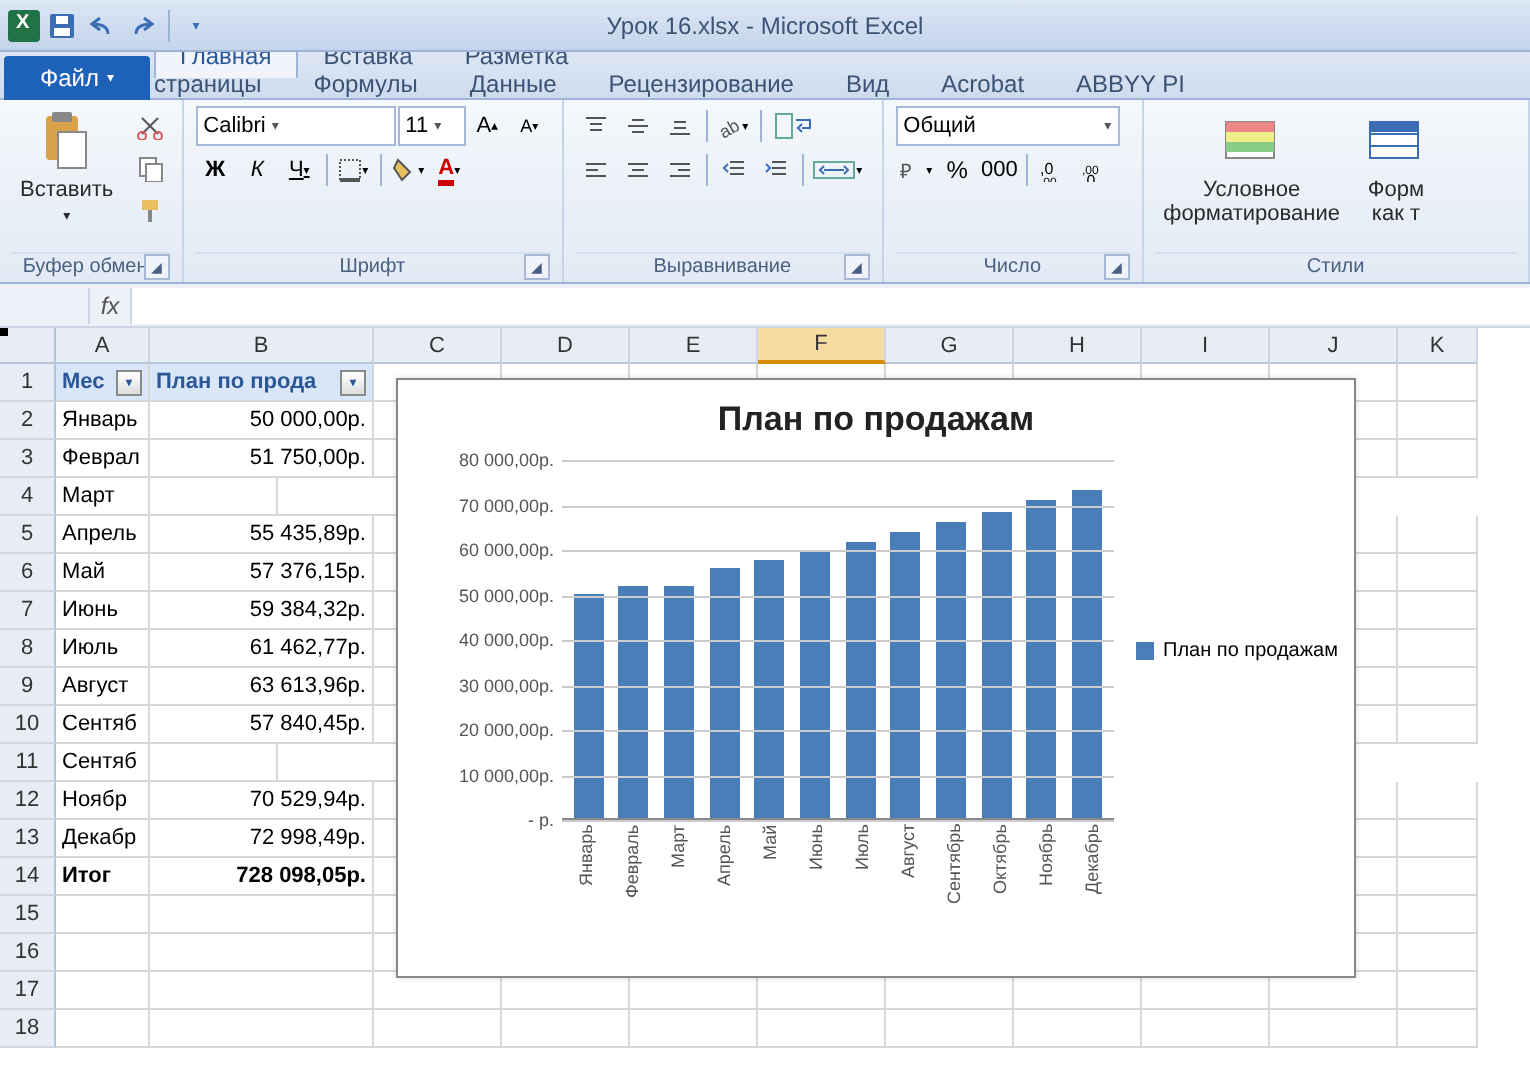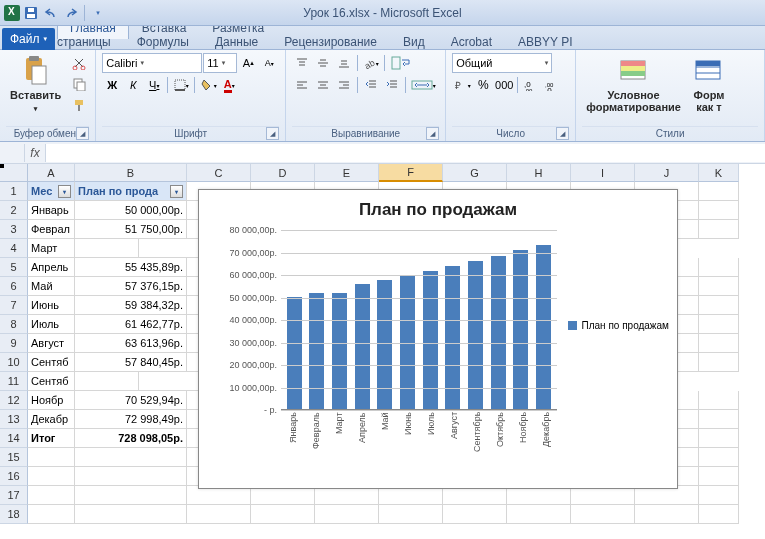--- a/index.html
+++ b/index.html
@@ -9,45 +9,45 @@
 .titlebar { height: 26px; background: linear-gradient(#dce6f4, #c5d5ec); display: flex; align-items: center; padding: 0 4px; border-bottom: 1px solid #9db4d6; position: relative; }
 .qat { display: flex; align-items: center; gap: 2px; }
 .excel-icon { width: 16px; height: 16px; background: #217346; border-radius: 2px; position: relative; }
 .excel-icon::after { content: "X"; color: #fff; font-size: 10px; font-weight: bold; position: absolute; left: 4px; top: 1px; }
 .qat-btn { width: 18px; height: 18px; display: inline-flex; align-items: center; justify-content: center; cursor: pointer; border-radius: 2px; }
 .qat-sep { width:1px; height:16px; background:#9db4d6; margin:0 2px;}
 .title-text { position: absolute; left: 50%; transform: translateX(-50%); color: #3b5375; font-size: 12px; }
 
 
 .ribbon-tabs { height: 24px; background: linear-gradient(#dce6f4, #cfdcee); display: flex; align-items: flex-end; border-bottom: 1px solid #9db4d6; padding-left: 2px; }
-.file-tab { background: #1e61b8; color: #fff; padding: 4px 8px; font-size: 12px; cursor: pointer; border-radius: 2px 2px 0 0; margin-right: 2px; margin-bottom: -1px; height: 22px; display: flex; align-items: center; gap: 4px; }
+.file-tab { background: #1e61b8; color: #fff; padding: 4px 18px; font-size: 12px; cursor: pointer; border-radius: 2px 2px 0 0; margin-right: 2px; margin-bottom: -1px; height: 22px; display: flex; align-items: center; gap: 4px; }
 .file-tab .dd { font-size: 7px; }
 .tab { padding: 4px 12px; font-size: 12px; color: #3b5375; cursor: pointer; border: 1px solid transparent; border-bottom: none; }
 .tab.active { background: #f1f5fb; border-color: #9db4d6; color: #2b5797; border-radius: 3px 3px 0 0; }
 
 
 .ribbon { height: 92px; background: linear-gradient(#f5f8fc, #e2eaf5); border-bottom: 1px solid #9db4d6; display: flex; }
 .group { border-right: 1px solid #c5d5ec; padding: 3px 6px 1px; display: flex; flex-direction: column; justify-content: space-between; }
 .group-body { display: flex; align-items: flex-start; gap: 4px; flex: 1; }
 .group-label { text-align: center; font-size: 10px; color: #4a6080; padding: 1px 0; border-top: 1px solid #d6e0ef; position: relative; }
 .group-label .dlg { position:absolute; right:0; bottom:0; width:13px; height:13px; border:1px solid #a5b9d6; display:flex;align-items:center;justify-content:center; font-size:7px; color:#4a6080; cursor:pointer; background:#f0f4fa;}
-.bigbtn { display:flex; flex-direction:column; align-items:center; gap:2px; padding:2px 4px; cursor:pointer; border-radius:3px;font-weight:bold; }
+.bigbtn { display:flex; flex-direction:column; align-items:center; gap:2px; padding:2px 4px; cursor:pointer; border-radius:3px; }
 .bigbtn .ic { width:32px; height:32px; display:flex;align-items:center;justify-content:center; }
 .bigbtn .lbl { font-size:11px; color:#2a2a2a; text-align:center; line-height:1.1; }
 .smbtn { width:20px; height:20px; display:inline-flex;align-items:center;justify-content:center; cursor:pointer; border-radius:2px;}
 .stack { display:flex; flex-direction:column; gap:1px; }
 .row { display:flex; align-items:center; gap:1px; }
 .combo { height:20px; border:1px solid #a5b9d6; background:#fff; display:flex; align-items:center; padding:0 3px; font-size:11px; cursor:pointer;}
 .combo .dd{font-size:7px; margin-left:3px; color:#555;}
 
 
 .namebox-row { height: 22px; border-bottom: 1px solid #ccd6e4; display:flex; align-items:center; background:#eef2f8;}
 .namebox { width: 100px; height:18px; margin:0 3px 0 36px; border:1px solid #b5c5dc; background:#fff; display:flex; align-items:center; padding:0 4px; font-size:11px;}
 .namebox .dd{margin-left:auto;font-size:7px;color:#555;}
-.fx-btn{width:22px;height:18px;display:flex;align-items:center;justify-content:center;font-style:italic;font-size:12px;color:#555;border-left:1px solid #ccd6e4;border-right:1px solid #ccd6e4;margin-left:24px;cursor:pointer;}
+.fx-btn{width:22px;height:18px;display:flex;align-items:center;justify-content:center;font-style:italic;font-size:12px;color:#555;border-left:1px solid #ccd6e4;border-right:1px solid #ccd6e4;margin-left:44px;cursor:pointer;}
 .formula-input{flex:1;height:18px;border:none;background:#fff;padding:0 4px;font-size:11px;}
 
 
 .grid-area{position:relative; height: 375px; overflow:hidden;}
 .corner{position:absolute;left:0;top:0;width:28px;height:18px;background:#e8edf5;border-right:1px solid #b5c5dc;border-bottom:1px solid #b5c5dc;}
 .colheads{position:absolute;left:28px;top:0;height:18px;display:flex;}
 .colhead{height:18px;border-right:1px solid #ccd6e4;border-bottom:1px solid #b5c5dc;background:#e8edf5;display:flex;align-items:center;justify-content:center;font-size:11px;color:#333;cursor:pointer;}
 .colhead.sel{background:#f7dca2;border-bottom:2px solid #d88c00;}
 .rowheads{position:absolute;left:0;top:18px;width:28px;}
 .rowhead{height:19px;border-right:1px solid #b5c5dc;border-bottom:1px solid #ccd6e4;background:#e8edf5;display:flex;align-items:center;justify-content:center;font-size:11px;color:#333;cursor:pointer;}
@@ -286,21 +286,21 @@
             <span style="font-size:6px;">▾</span>
           </span>
       </div>
     </div>
     <div class="group-label"><span>Выравнивание</span><span class="dlg">◢</span></div>
   </div>
 
   <div class="group" style="min-width:130px;">
     <div class="group-body stack" style="gap:2px;">
       <div class="row">
-          <div class="combo" style="width:100px;">
+          <div class="combo" style="width:112px;">
             <span>Общий</span>
             <span class="dd" style="margin-left:auto;">▾</span>
           </div>
         </div>
       <div class="row">
         <span class="smbtn">
             <svg width="14" height="14">
               <text x="1" y="11" font-size="10" fill="#555">₽</text>
             </svg>
             <span style="font-size:6px;">▾</span>

